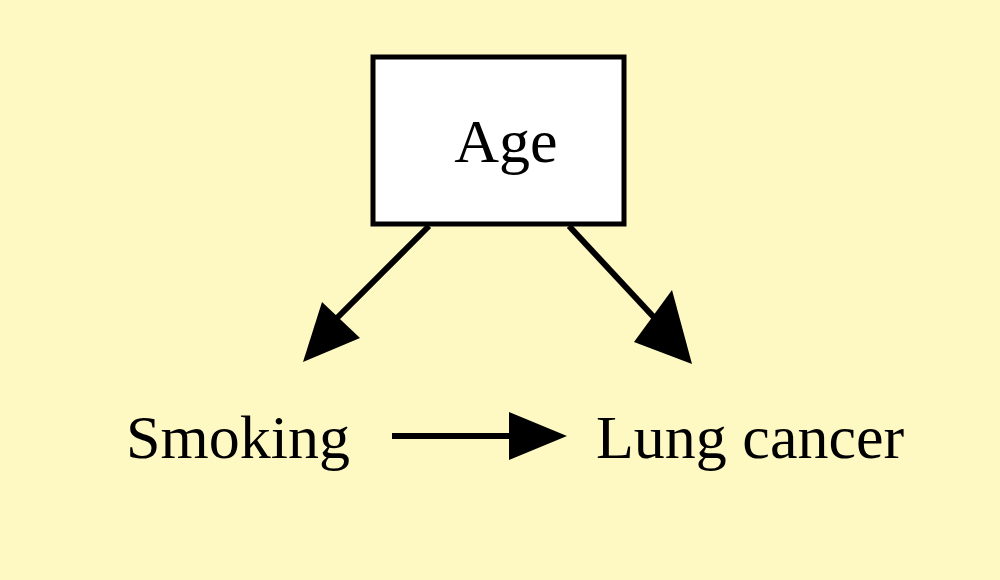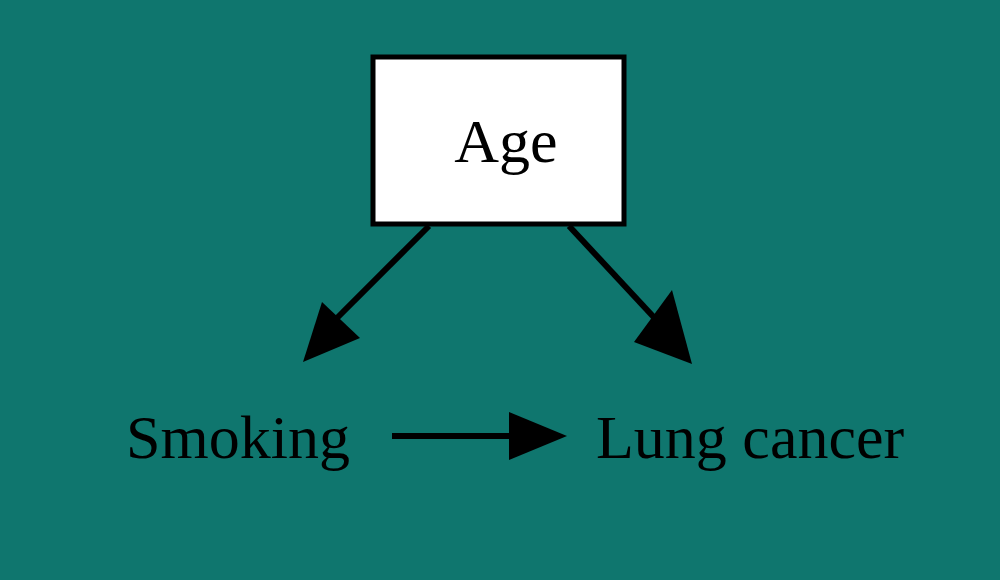--- a/index.html
+++ b/index.html
@@ -43,21 +43,21 @@
     fill: none;
   }
   .edge-head {
     fill: #000000;
     stroke: none;
   }
 </style>
 </head>
 <body>
 
-<div id="diagram-root" style="background: #0f766e;">
+<div id="diagram-root" style="background: #fef9c3;">
 
   <svg id="diagram-svg" viewBox="0 0 1000 580" xmlns="http://www.w3.org/2000/svg">
 
     <g>
       <rect class="node-box-rect" x="373" y="57" width="251" height="167" stroke-width="5" stroke="#000000" fill="#ffffff"></rect>
       <text class="node-label" x="506" y="162" font-size="62" text-anchor="middle" fill="#000000">Age</text>
     </g>
 
     <g>
       <line class="edge-shaft" x1="429" y1="226" x2="331" y2="324" stroke-width="6"></line>

